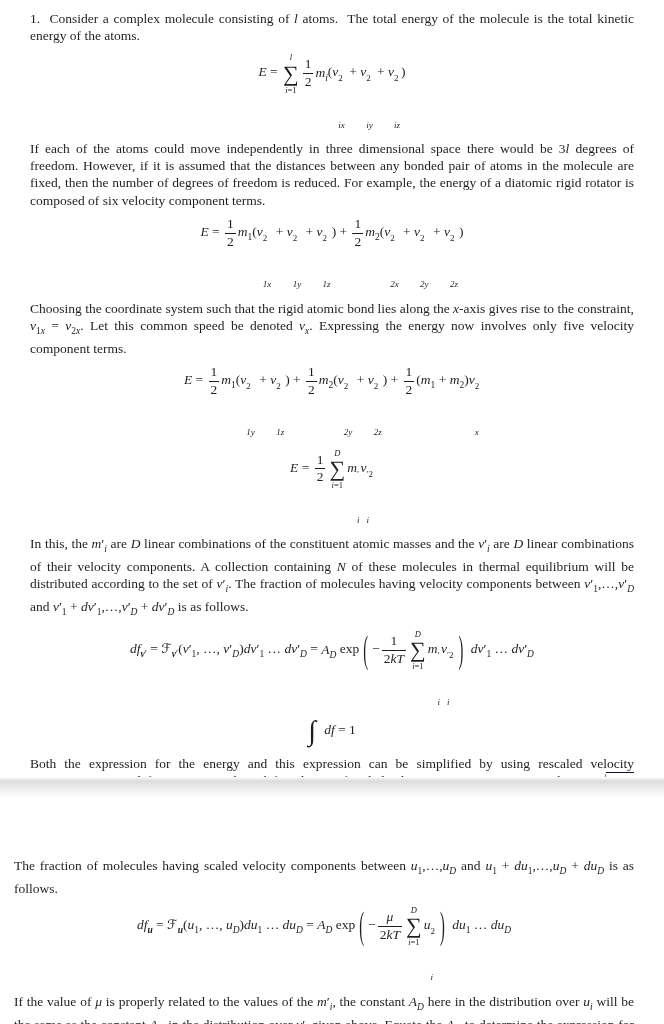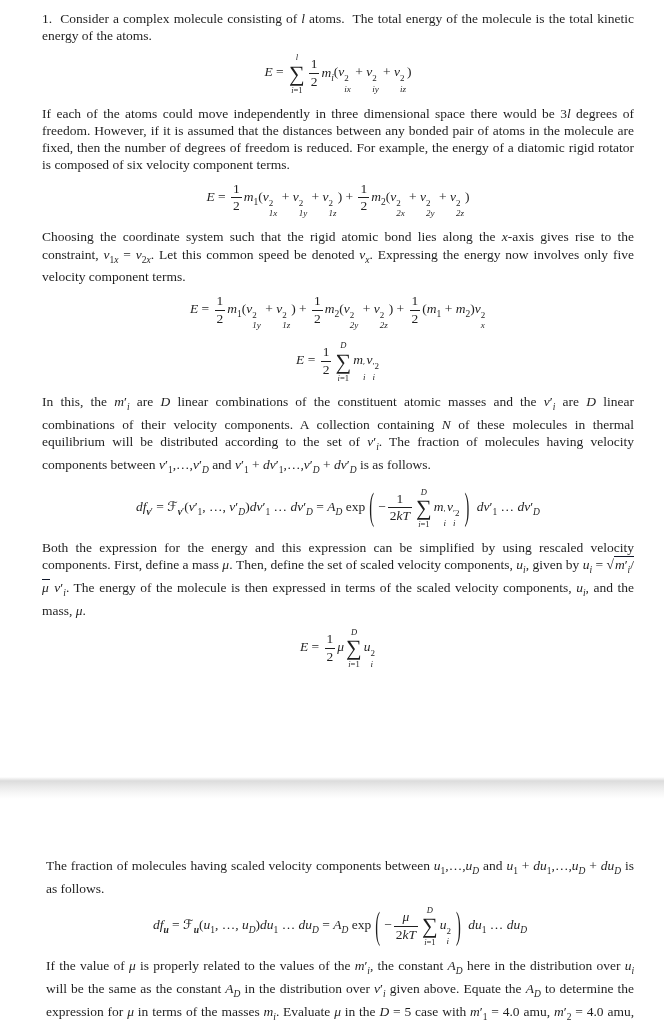--- a/index.html
+++ b/index.html
@@ -11,22 +11,22 @@
   body {
     font-family: "Liberation Serif", "DejaVu Serif", serif;
     color: #1f1f1f;
     -webkit-font-smoothing: antialiased;
   }
   .page {
     box-sizing: border-box;
     overflow: hidden;
     background: #ffffff;
   }
-  .page1 { height: 777px; padding: 10px 30px 0 42px; }
-  .page2 { height: 225px; padding: 58px 30px 0 46px; }
+  .page1 { height: 777px; padding: 10px 30px 0 30px; }
+  .page2 { height: 225px; padding: 58px 30px 0 14px; }
   .pagegap {
     height: 22px;
     background: linear-gradient(to bottom,
       #ffffff 0%, #dcdcdc 18%, #e9e9e9 42%, #f6f6f6 72%, #ffffff 100%);
   }
   .para {
     font-size: 13.5px;
     line-height: 17.2px;
     text-align: justify;
     margin: 0 0 8px 0;
@@ -41,21 +41,21 @@
   .fr { display: inline-block; text-align: center; vertical-align: middle; margin: 0 2px; line-height: 1.1; }
   .fn { display: block; padding: 0 2px 1px 2px; border-bottom: 1px solid #1f1f1f; }
   .fd { display: block; padding: 1px 2px 0 2px; }
   
   .sm { display: inline-flex; flex-direction: column; align-items: center; vertical-align: middle; margin: 0 2px; line-height: 1; }
   .sl { font-size: 8.5px; line-height: 1.2; }
   .sg { font-size: 22px; line-height: 1.0; }
   
   .ss { display: inline-flex; flex-direction: column; align-items: flex-start; font-size: 9px; line-height: 1.15; vertical-align: -0.52em; margin-right: 1px; }
   .su { display: block; font-style: normal; }
-  .sb { display: block; font-style: italic; }
+  .sb { display: block; font-style: italic; margin-top: 36px; }
   
   .bp { display: inline-block; transform: scaleY(2.55); font-size: 14.5px; margin: 0 4px; vertical-align: middle; }
   .int { font-size: 28px; vertical-align: middle; line-height: 1; margin-right: 5px; }
   .scr { font-family: "DejaVu Sans", "DejaVu Serif", serif; font-style: normal; }
   .rad { border-top: 1px solid #0f172a; padding: 0 1px; }
   sub { font-size: 9.5px; }
 </style>
 </head>
 <body>
 
@@ -128,20 +128,21 @@
         <span class="sl"><i>D</i></span>
         <span class="sg">∑</span>
         <span class="sl"><i>i</i>=1</span>
       </span><i>m</i><span class="ss">
         <span class="su">′</span>
         <span class="sb">i</span>
       </span><i>v</i><span class="ss">
         <span class="su">′2</span>
         <span class="sb">i</span>
       </span><span class="bp">)</span> <i>dv</i>′<sub>1</sub> … <i>dv</i>′<sub><i>D</i></sub></div>
+  <div class="eq"><span class="int">∫</span> <i>df</i> = 1</div>
   <p class="para">Both the expression for the energy and this expression can be simplified by using rescaled velocity components. First, define a mass <i>μ</i>. Then, define the set of scaled velocity components, <i>u<sub>i</sub></i>, given by <i>u<sub>i</sub></i> = √<span class="rad"><i>m</i>′<sub><i>i</i></sub>/<i>μ</i></span> <i>v</i>′<sub><i>i</i></sub>. The energy of the molecule is then expressed in terms of the scaled velocity components, <i>u<sub>i</sub></i>, and the mass, <i>μ</i>.</p>
   <div class="eq"><i>E</i> = <span class="fr"><span class="fn">1</span><span class="fd">2</span></span><i>μ</i><span class="sm">
         <span class="sl"><i>D</i></span>
         <span class="sg">∑</span>
         <span class="sl"><i>i</i>=1</span>
       </span><i>u</i><span class="ss">
         <span class="su">2</span>
         <span class="sb">i</span>
       </span></div>
 </div>

